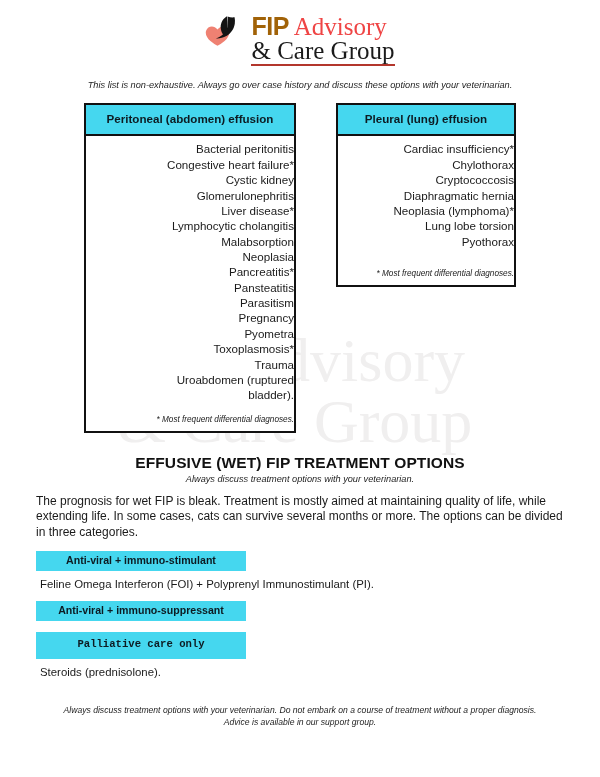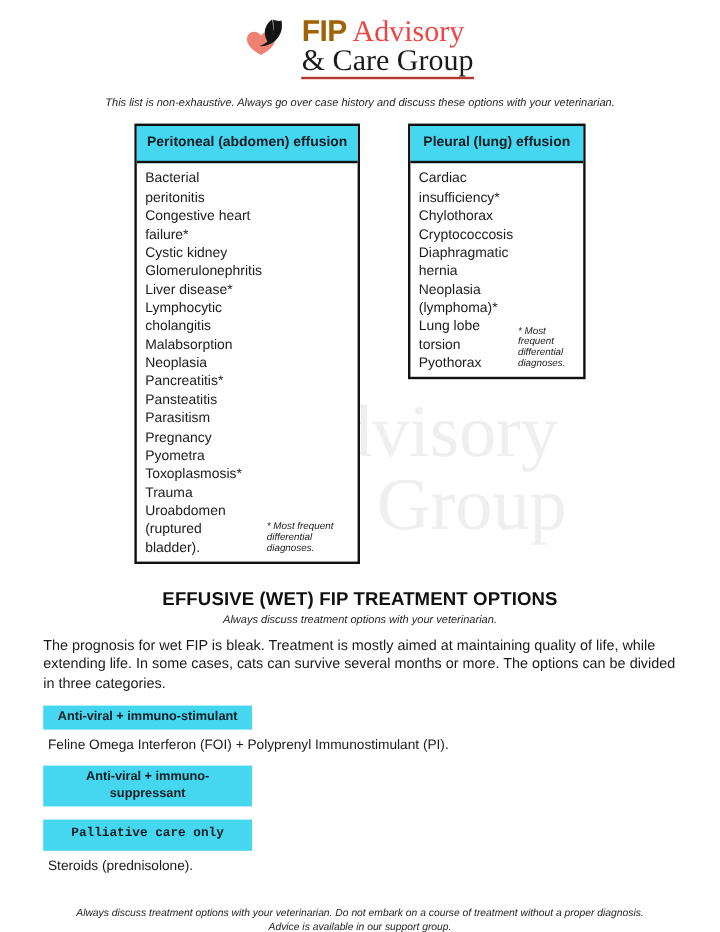--- a/index.html
+++ b/index.html
@@ -109,37 +109,38 @@
     gap: 12px;
     margin-top: 13px;
     align-items: flex-start;
   }
   .dbox {
     border: 2px solid #111;
     background: #fff;
     display: flex;
     flex-direction: column;
   }
-  .dbox.left  { width: 188px; min-height: 330px; }
-  .dbox.right { width: 148px; min-height: 176px; margin-left: 28px; }
+  .dbox.left  { width: 212px; min-height: 330px; }
+  .dbox.right { width: 180px; min-height: 176px; margin-left: 28px; }
   .dbox-head {
     background: #45d7ef;
     border-bottom: 2px solid #111;
     text-align: center;
     font-weight: bold;
     font-size: 11.6px;
     line-height: 1.25;
     color: #0d1b22;
     padding: 7px 4px 8px;
   }
   .dbox-body {
     padding: 5px 0 4px 7px;
     flex: 1;
     display: flex;
-    flex-direction: row;
+    flex-direction: column;
+    text-align: right;
   }
   .dlist { list-style: none; margin: 0; padding: 0; }
   .dlist li {
     font-size: 11.6px;
     line-height: 1.325;
     color: #1a1a1a;
     white-space: pre-line;
   }
   .dbox-note {
     margin-top: auto;
@@ -159,21 +160,21 @@
     margin: 10px 36px 0 36px;
   }
   .tag {
     background: #45d7ef;
     color: #0d1b22;
     font-weight: bold;
     font-size: 10.6px;
     line-height: 1.24;
     text-align: center;
     padding: 3px 10px 4px;
-    width: 174px;
+    width: 210px;
     margin: 11px 0 0 36px;
   }
   .tag-desc {
     font-size: 11.4px;
     color: #1a1a1a;
     margin: 7px 36px 0 40px;
   }
 
   
   .disclaimer {

